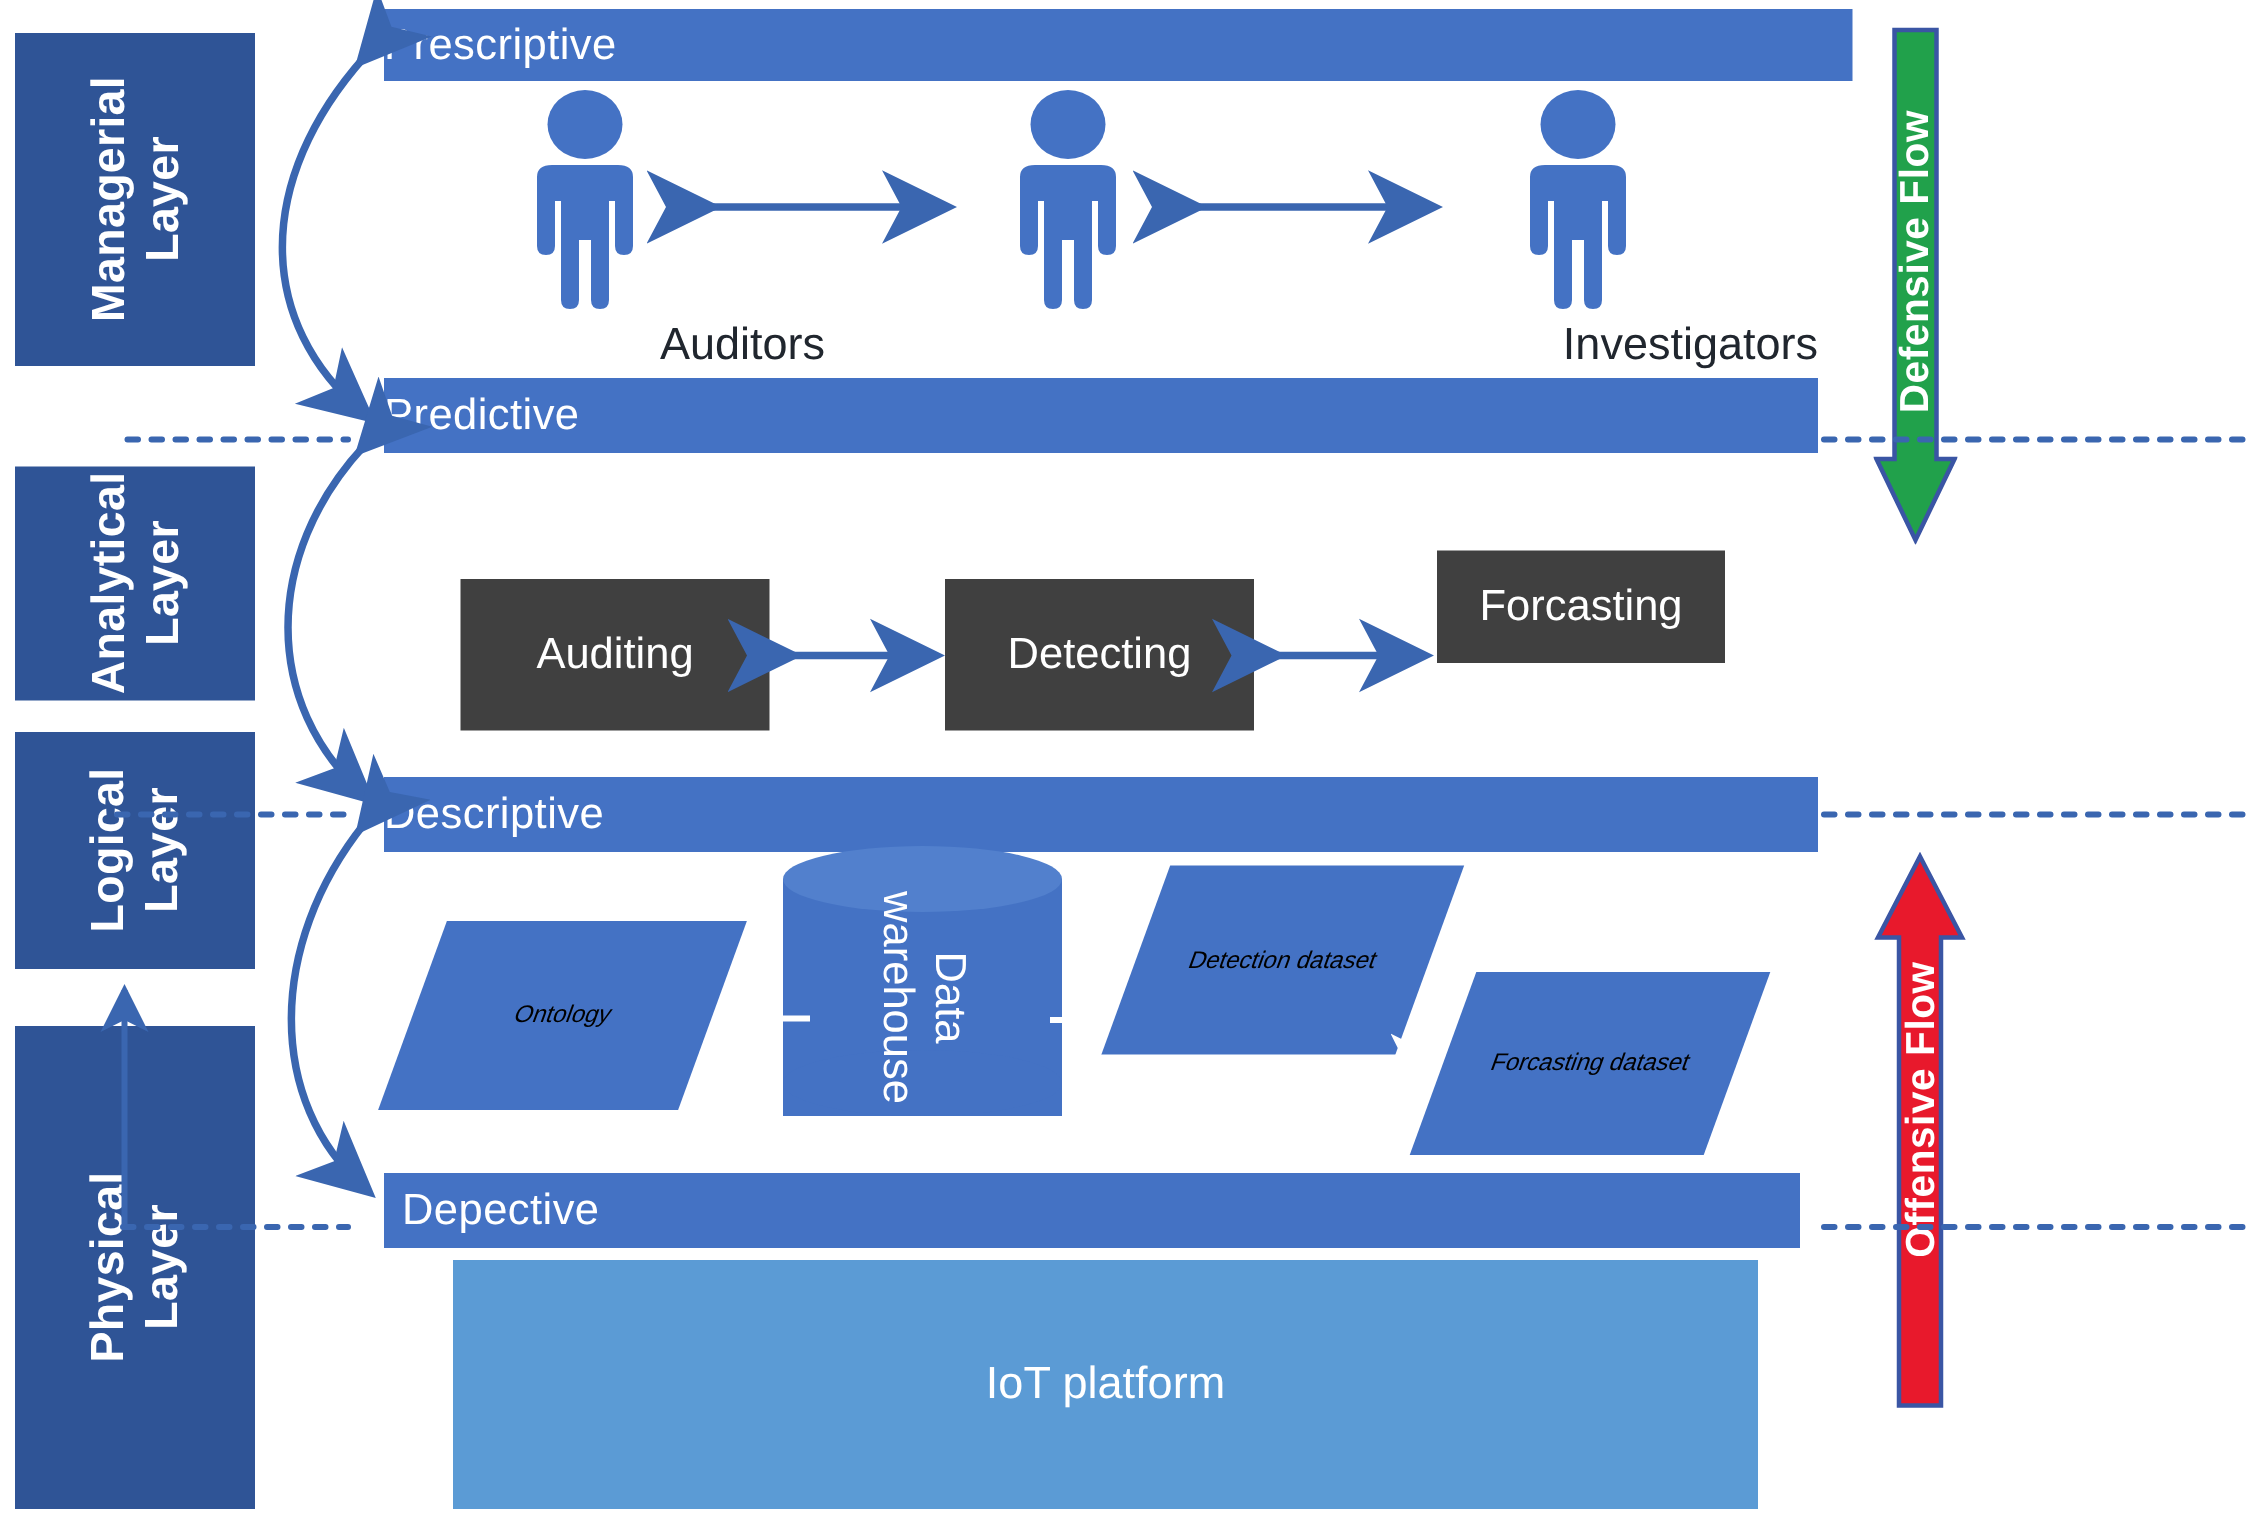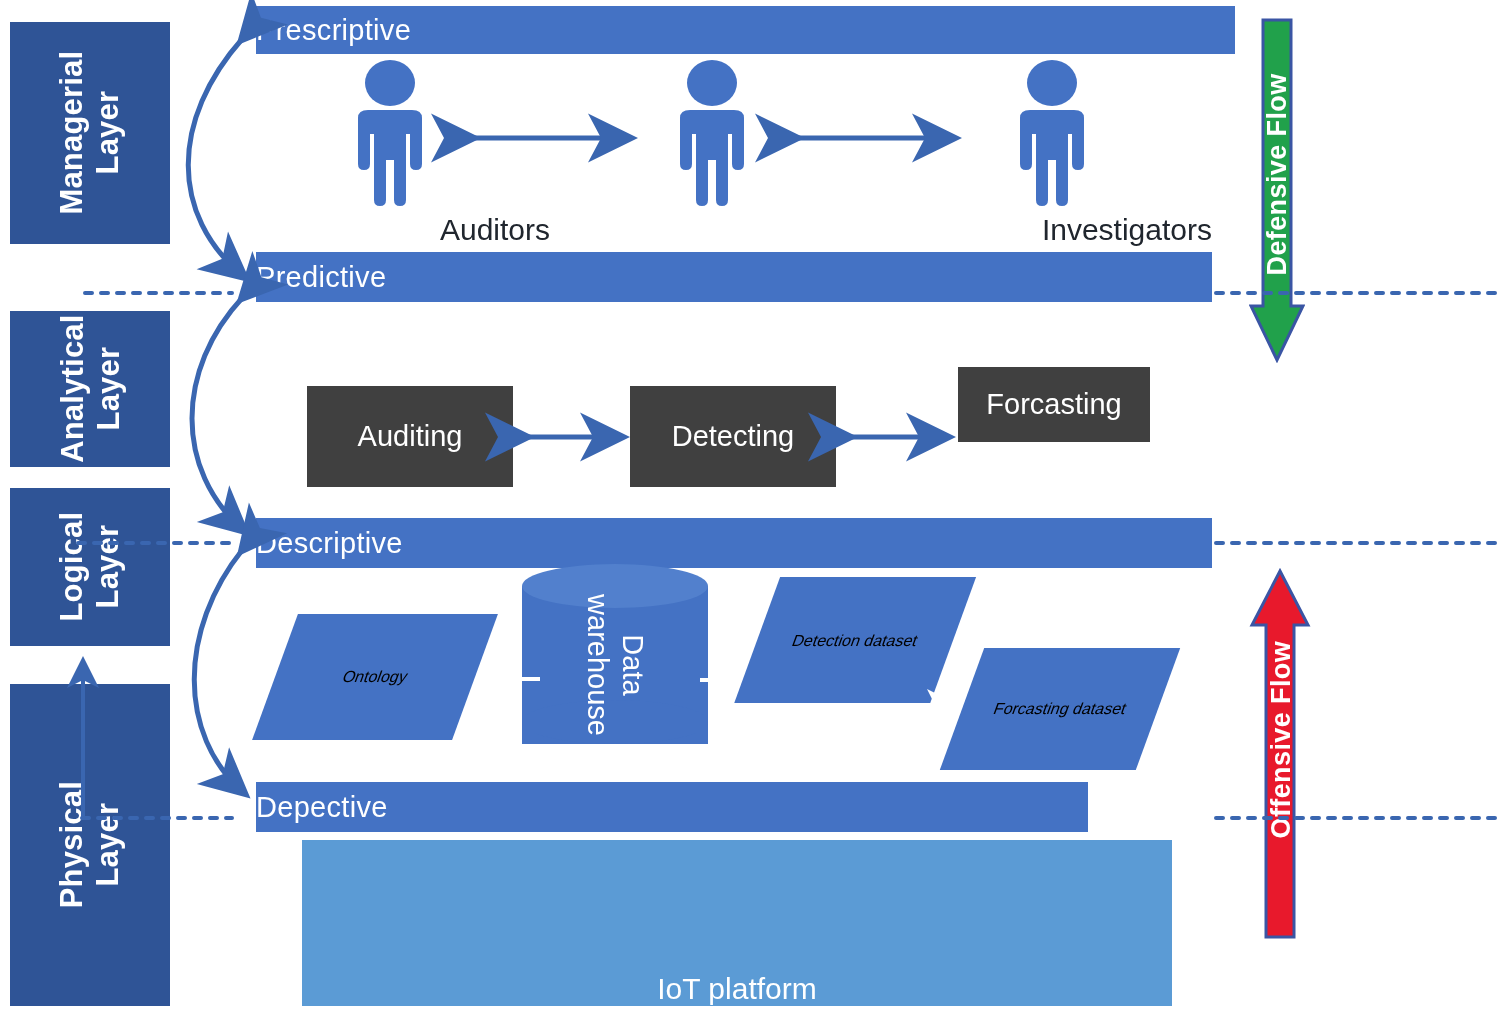--- a/index.html
+++ b/index.html
@@ -182,21 +182,21 @@
   </div>
 
   <div class="cap-bar" style="left:256px; top:252px; width:956px; height:50px;">
     <span>Predictive</span>
   </div>
 
   <div class="cap-bar" style="left:256px; top:518px; width:956px; height:50px;">
     <span>Descriptive</span>
   </div>
 
-  <div class="cap-bar" style="left:256px; top:782px; width:832px; height:50px;">
+  <div class="cap-bar" style="left:256px; top:782px; width:932px; height:50px;padding-left:12px;">
     <span>Depective</span>
   </div>
 
   <div class="person" style="left:338px; top:60px; width:104px; height:148px;">
     <svg width="104" height="148" viewBox="0 0 104 148">
       <ellipse cx="52" cy="23" rx="25" ry="23" fill="#4472C4"></ellipse>
       <path d="M20 58 Q20 50 30 50 L74 50 Q84 50 84 58 L84 104 Q84 110 78 110 Q72 110 72 104 L72 74 L68 74 L68 140 Q68 146 62 146 Q56 146 56 140 L56 100 L48 100 L48 140 Q48 146 42 146 Q36 146 36 140 L36 74 L32 74 L32 104 Q32 110 26 110 Q20 110 20 104 Z" fill="#4472C4"></path>
     </svg>
   </div>
   <div class="person-label" style="left:230px; top:213px;">Auditors</div>
@@ -249,21 +249,21 @@
     </div>
   </div>
 
   <div class="para" style="left:962px; top:648px; width:196px; height:122px;">
     <div class="para-inner">
       <span>Forcasting
 dataset</span>
     </div>
   </div>
 
-  <div class="iot" style="left:302px; top:840px; width:870px; height:166px;align-items:flex-end;">
+  <div class="iot" style="left:302px; top:840px; width:870px; height:166px;">
     <span>IoT platform</span>
   </div>
 
   <div class="flow-arrow" style="left:1249px; top:18px; width:56px; height:345px;">
     <svg width="56" height="345" viewBox="0 0 56 345">
       <path d="M14 2 L42 2 L42 288 L54 288 L28 342 L2 288 L14 288 Z" fill="#21A14B" stroke="#3A55A4" stroke-width="3"></path>
     </svg>
   </div>
   <div class="flow-label down" style="left:1192px; top:175px; width:170px; text-align:center;">Defensive Flow</div>
 

